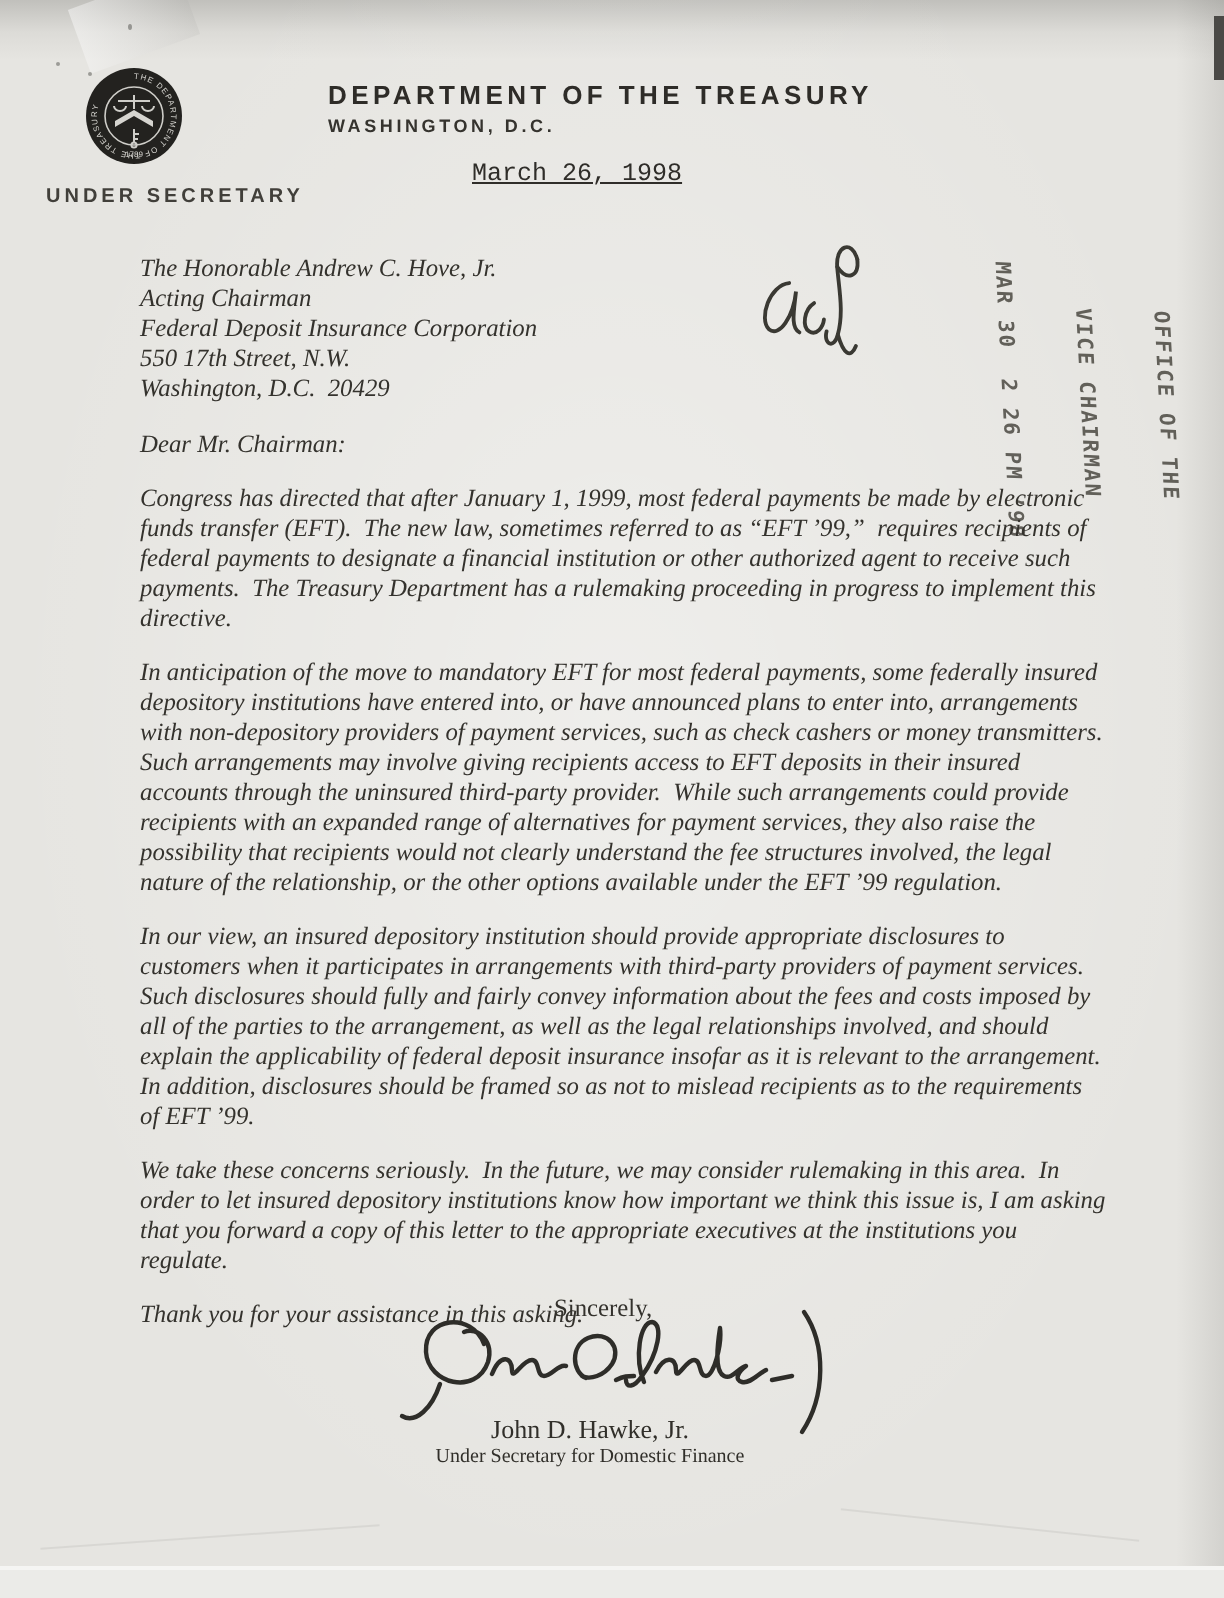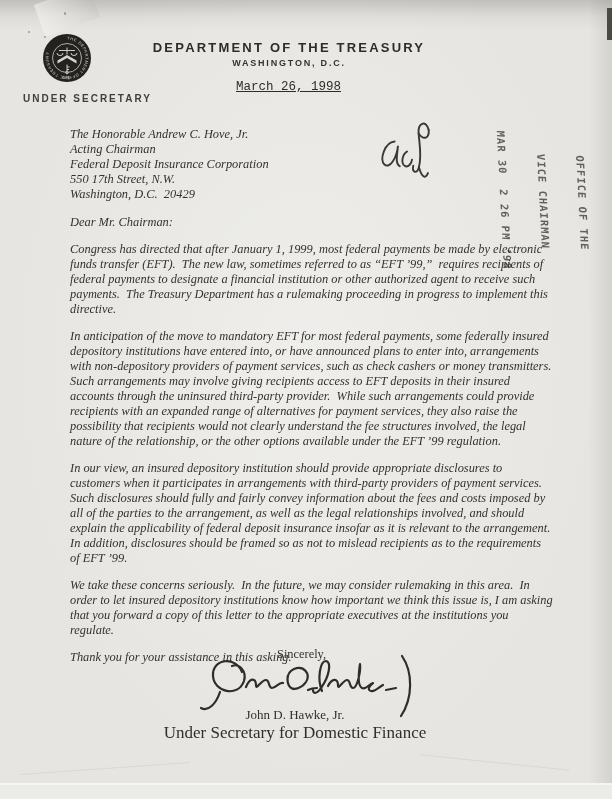--- a/index.html
+++ b/index.html
@@ -23,21 +23,21 @@
   .corner-mark-bl { position:absolute; left:0; bottom:0; width:5px; height:14px; background:#3c3b38; }
   .crease { position:absolute; height:1px; background:rgba(0,0,0,0.06); }
   .fold-line { position:absolute; left:0; top:783px; width:612px; height:2px; background:#f5f5f3; }
   .below-fold { position:absolute; left:0; top:785px; width:612px; height:14px; background:#ebebe8; }
 
   
   .seal { position:absolute; left:42px; top:33px; width:50px; height:50px; }
   .office-line { position:absolute; left:23px; top:93px;
     font-family:"Liberation Sans",sans-serif; font-weight:bold;
     font-size:10px; letter-spacing:2px; color:#413f3a; }
-  .head-center { position:absolute; left:144px; top:40px; width:290px; text-align:center; }
+  .head-center { position:absolute; left:164px; top:40px; width:290px; }
   .agency { font-family:"Liberation Sans",sans-serif; font-weight:bold;
     font-size:13px; letter-spacing:2.2px; color:#2e2c28; white-space:nowrap; }
   .city { margin-top:3px; font-family:Liberation Sans, sans-serif; font-weight:bold;
     font-size:9px; letter-spacing:1.8px; color:#35332e; }
   .date-line { position:absolute; left:236px; top:80px;
     font-family:"Liberation Mono","DejaVu Sans Mono",monospace;
     font-size:12.5px; color:#2f2d29; white-space:pre;text-decoration:underline; }
 
   
   .stamp { position:absolute; left:468px; top:130px; width:150px; text-align:center;
@@ -55,21 +55,21 @@
   .addr-line { white-space:pre-wrap; }
   .salutation { margin-top:13px; }
   .para { margin-top:12px; white-space:pre-wrap; }
 
   
   .valediction { position:absolute; left:277px; top:647px; font-size:12.4px; color:#34322d; }
   .signature { position:absolute; left:198px; top:650px; width:215px; height:74px; }
   .signer-name { position:absolute; left:170px; top:707px; width:250px; text-align:center;
     font-size:13px; color:#312f2a; }
   .signer-title { position:absolute; left:130px; top:723px; width:330px; text-align:center;
-    font-size:17px; color:#312f2a; }
+    font-size:10px; color:#312f2a; }
 </style>
 </head>
 <body>
 
 <div class="page">
 
   <div class="tape-mark"></div>
   <div class="speck" style="left:28px;top:31px;width:2px;height:2px;"></div>
   <div class="speck" style="left:64px;top:12px;width:2px;height:3px;"></div>
   <div class="speck" style="left:44px;top:36px;width:2px;height:2px;"></div>

